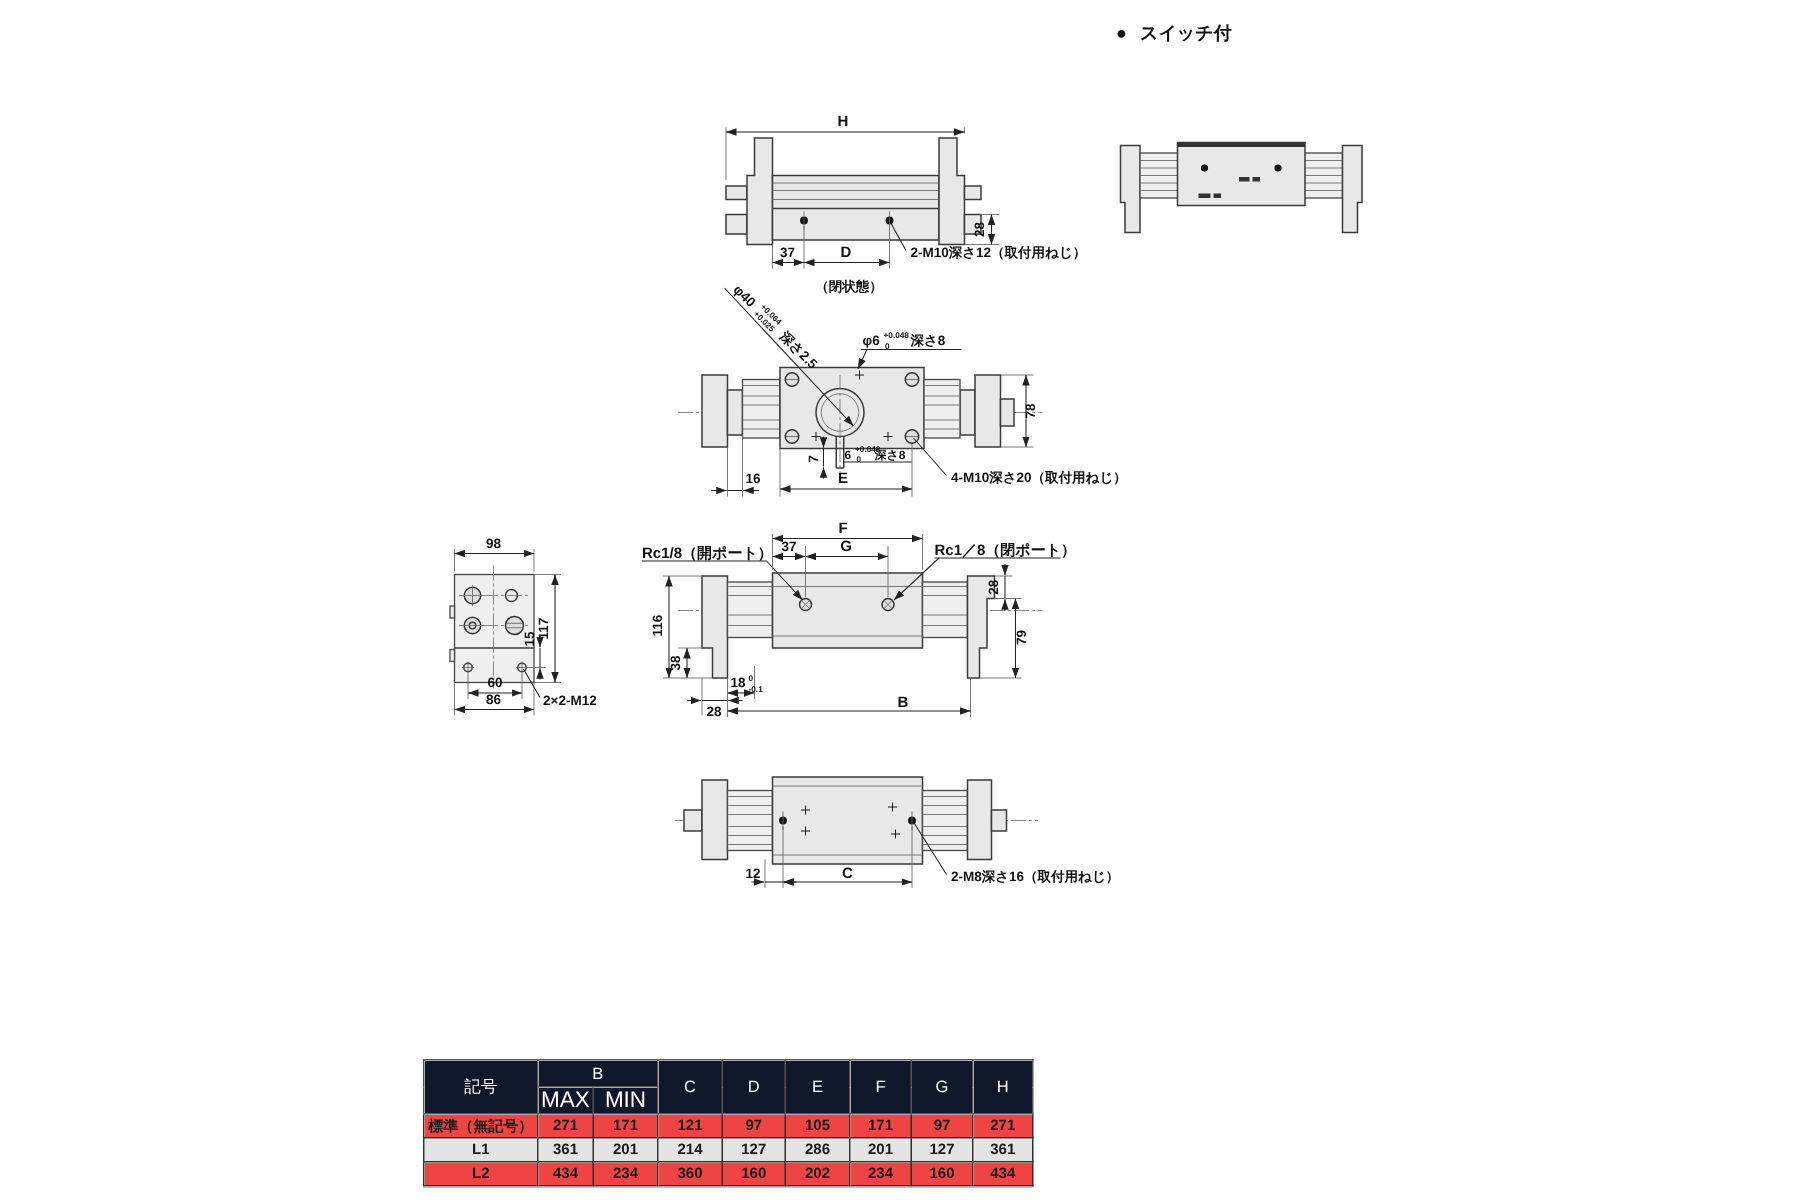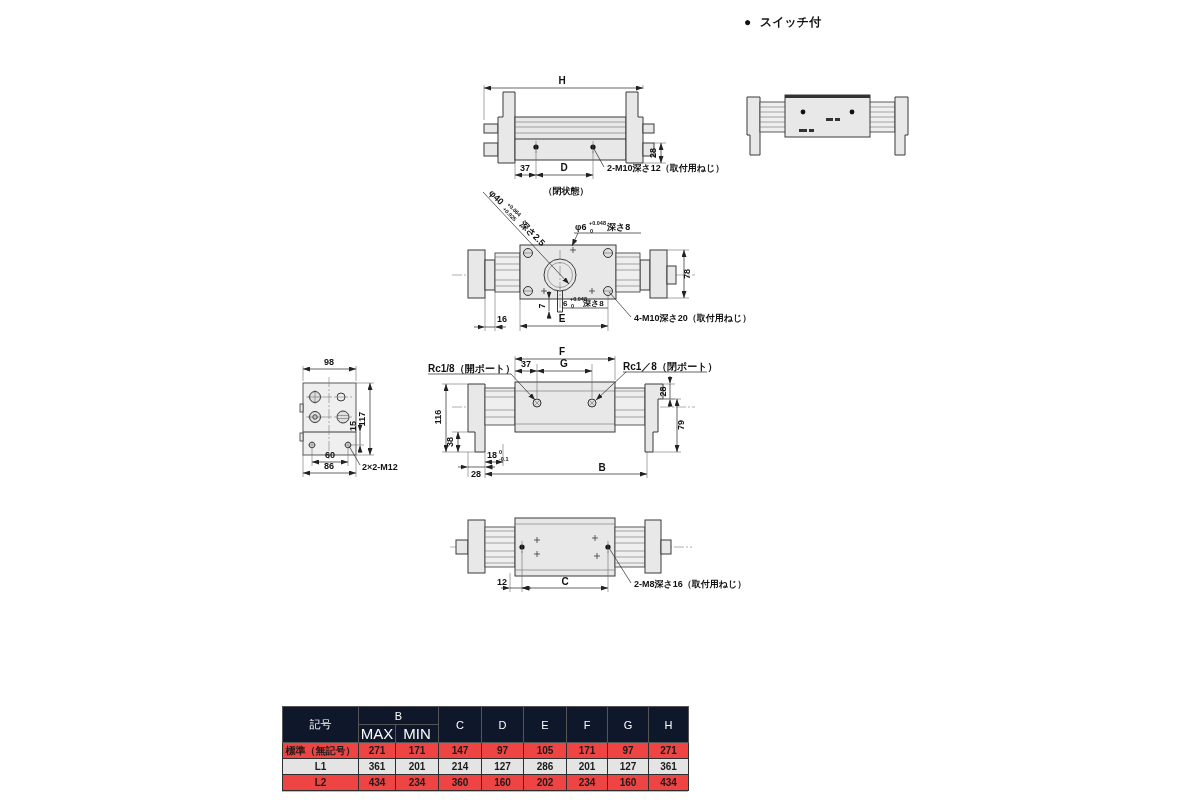--- a/index.html
+++ b/index.html
@@ -439,21 +439,21 @@
       <th rowspan="2">H</th>
     </tr>
     <tr class="hrow2">
       <th>MAX</th>
       <th>MIN</th>
     </tr>
     <tr>
       <td class="rlbl">標準（無記号）</td>
       <td>271</td>
       <td>171</td>
-      <td>147</td>
+      <td>121</td>
       <td>97</td>
       <td>105</td>
       <td>171</td>
       <td>97</td>
       <td>271</td>
     </tr>
     <tr class="alt">
       <td class="rlbl">L1</td>
       <td>361</td>
       <td>201</td>

